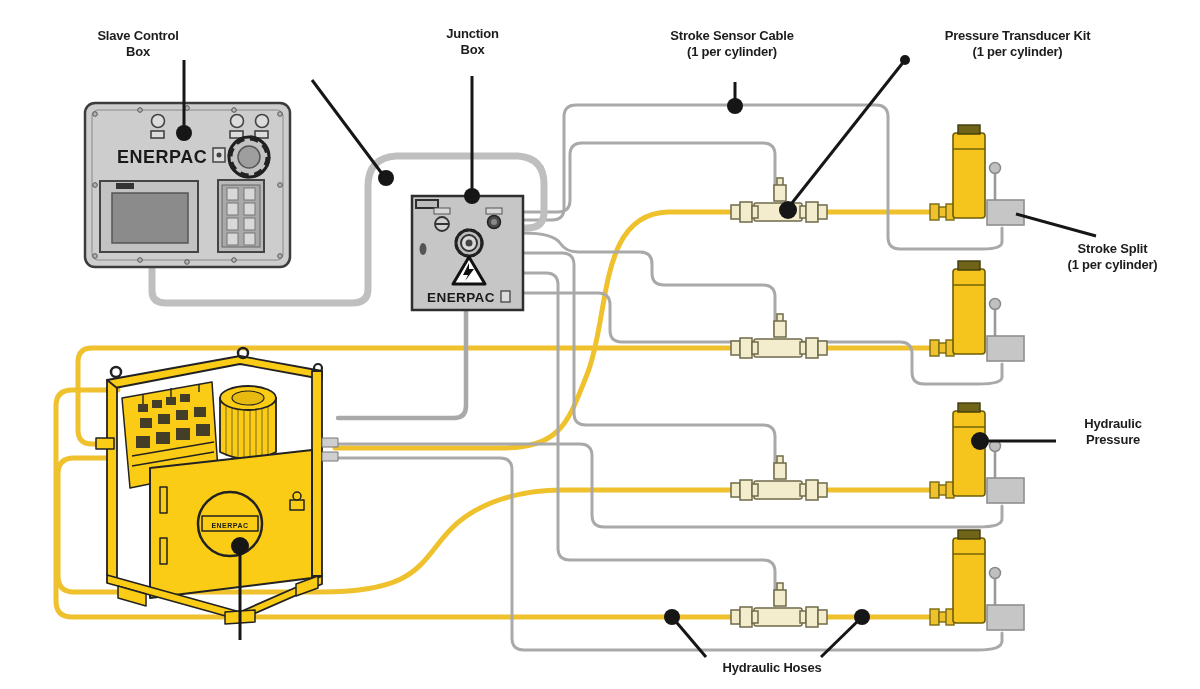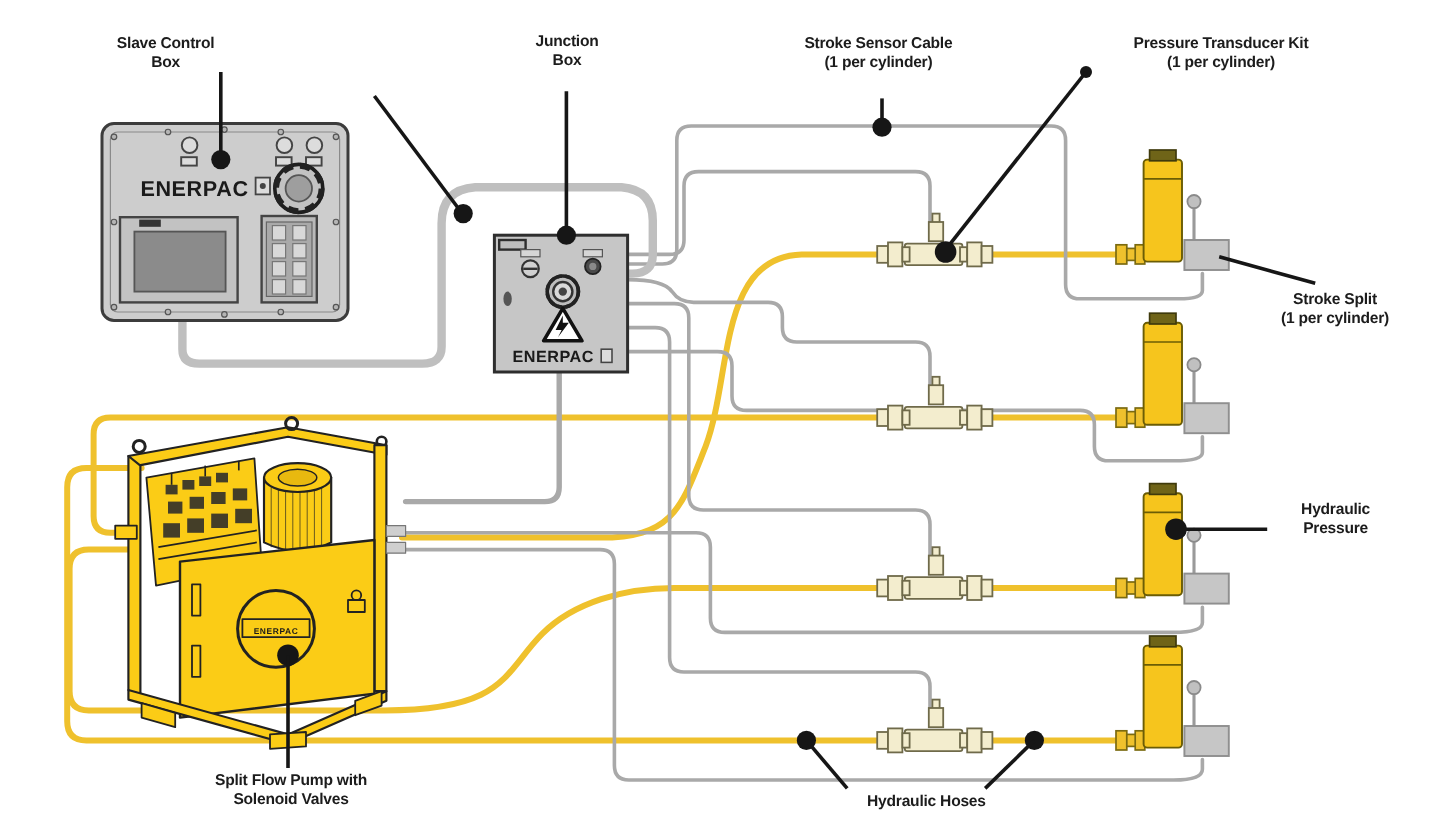--- a/index.html
+++ b/index.html
@@ -316,21 +316,17 @@
   <span class="l2">(1 per cylinder)</span>
 </div>
 <div class="lbl" style="left:1025px;top:241px;width:175px;">
   <span>Stroke Split</span>
   <span class="l2">(1 per cylinder)</span>
 </div>
 <div class="lbl" style="left:1038px;top:416px;width:150px;">
   <span>Hydraulic</span>
   <span class="l2">Pressure</span>
 </div>
-<div class="lbl" style="left:110px;top:642px;width:265px;">
-  <span>Split Flow Pump with</span>
-  <span class="l2">Solenoid Valves</span>
-</div>
 <div class="lbl" style="left:672px;top:660px;width:200px;">
   <span>Hydraulic Hoses</span>
 </div>
 
 </div>
 
 </body></html>

